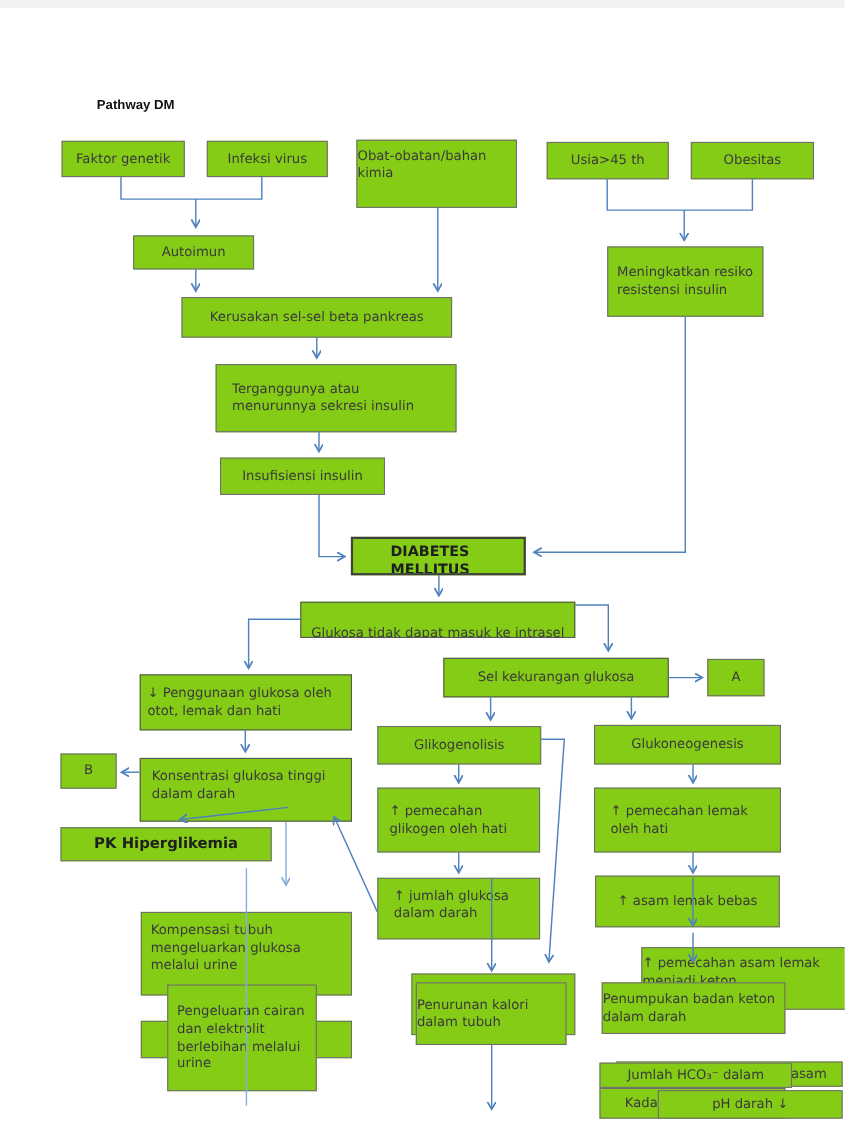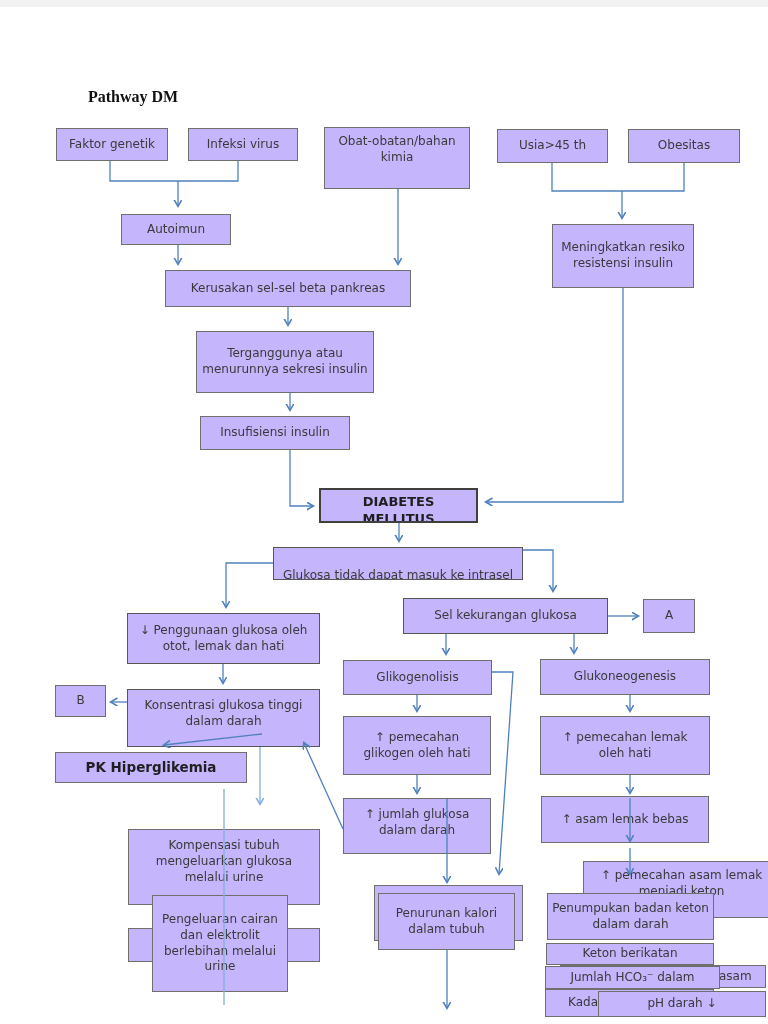--- a/index.html
+++ b/index.html
@@ -1,36 +1,36 @@
 <!DOCTYPE html>
 <html><head>
 <meta charset="utf-8">
 <style>
   html,body{margin:0;padding:0;background:#fff;}
   #page{position:relative;width:768px;height:1024px;background:#ffffff;overflow:hidden;
         font-family:"DejaVu Sans","Liberation Sans",sans-serif;color:#3a3a3a;}
   #top-edge{position:absolute;left:0;top:0;width:768px;height:7px;background:#f2f2f2;}
-  #title{position:absolute;left:88px;top:88px;font-family:Liberation Serif, serif;
-         font-weight:bold;font-size:16px;color:#111;}
-  .box{position:absolute;background:#c4b5fd;border:1px solid #6f6f6f;box-sizing:border-box;
-       display:flex;align-items:center;justify-content:center;text-align:center;
+  #title{position:absolute;left:88px;top:88px;font-family:Liberation Sans, sans-serif;
+         font-weight:bold;font-size:12px;color:#111;}
+  .box{position:absolute;background:#84cc16;border:1px solid #6f6f6f;box-sizing:border-box;
+       display:flex;align-items:center;justify-content:center;text-align:left;
        font-size:12px;line-height:1.32;overflow:hidden;}
   .top{align-items:flex-start;}
   .bold{font-weight:bold;color:#1f1f1f;}
   svg.conn{position:absolute;left:0;top:0;z-index:50;pointer-events:none;}
   
   .n-faktor{left:56px;top:128px;width:112px;height:33px;}
   .n-infeksi{left:188px;top:128px;width:110px;height:33px;}
   .n-obat{left:324px;top:127px;width:146px;height:62px;align-items:flex-start;padding-top:6px;}
   .n-usia{left:497px;top:129px;width:111px;height:34px;}
   .n-obesitas{left:628px;top:129px;width:112px;height:34px;}
   .n-autoimun{left:121px;top:214px;width:110px;height:31px;}
   .n-meningkat{left:552px;top:224px;width:142px;height:64px;padding:2px 8px;}
   .n-kerusakan{left:165px;top:270px;width:246px;height:37px;}
-  .n-terganggu{left:196px;top:331px;width:178px;height:62px;padding:2px 2px;}
+  .n-terganggu{left:196px;top:331px;width:219px;height:62px;padding:2px 14px;}
   .n-insufisiensi{left:200px;top:416px;width:150px;height:34px;}
   .n-diabetes{left:319px;top:488px;width:159px;height:35px;border:2px solid #404040;
               font-size:13px;padding:3px 34px 0;}
   .n-glukosa{left:273px;top:547px;width:250px;height:33px;border-color:#565656;padding-top:20px;}
   .n-sel{left:403px;top:598px;width:205px;height:36px;border-color:#565656;}
   .n-a{left:643px;top:599px;width:52px;height:34px;}
   .n-gliko{left:343px;top:660px;width:149px;height:35px;}
   .n-glukoneo{left:540px;top:659px;width:170px;height:36px;}
   .n-pglikogen{left:343px;top:716px;width:148px;height:59px;padding:2px 10px;}
   .n-plemak{left:540px;top:716px;width:170px;height:59px;padding:2px 14px;}
@@ -84,21 +84,20 @@
   <div class="box n-konsentrasi">Konsentrasi glukosa tinggi dalam darah</div>
   <div class="box n-jumlahg">↑ jumlah glukosa dalam darah</div>
   <div class="box n-asambebas">↑ asam lemak bebas</div>
   <div class="box n-kompensasi">Kompensasi tubuh mengeluarkan glukosa melalui urine</div>
   <div class="box n-wide-empty"></div>
   <div class="box n-pengeluaran">Pengeluaran cairan dan elektrolit berlebihan melalui urine</div>
   <div class="box n-penurunan-back"></div>
   <div class="box n-penurunan">Penurunan kalori dalam tubuh</div>
   <div class="box n-pasam">↑ pemecahan asam lemak menjadi keton</div>
   <div class="box n-penumpukan">Penumpukan badan keton dalam darah</div>
-  <div class="box n-ketonber">Keton berikatan</div>
   <div class="box n-asamfrag">asam</div>
   <div class="box n-hco3">Jumlah HCO₃⁻ dalam</div>
   <div class="box n-kadar">Kada</div>
   <div class="box n-ph">pH darah ↓</div>
 
   <svg class="conn" width="768" height="1024" viewBox="0 0 768 1024">
     <defs>
       <marker id="ah" markerUnits="userSpaceOnUse" markerWidth="11" markerHeight="11" refX="6.5" refY="4" orient="auto">
         <path d="M0,0 L7,4 L0,8" fill="none" stroke="#4f81bd" stroke-width="1.6"></path>
       </marker>

